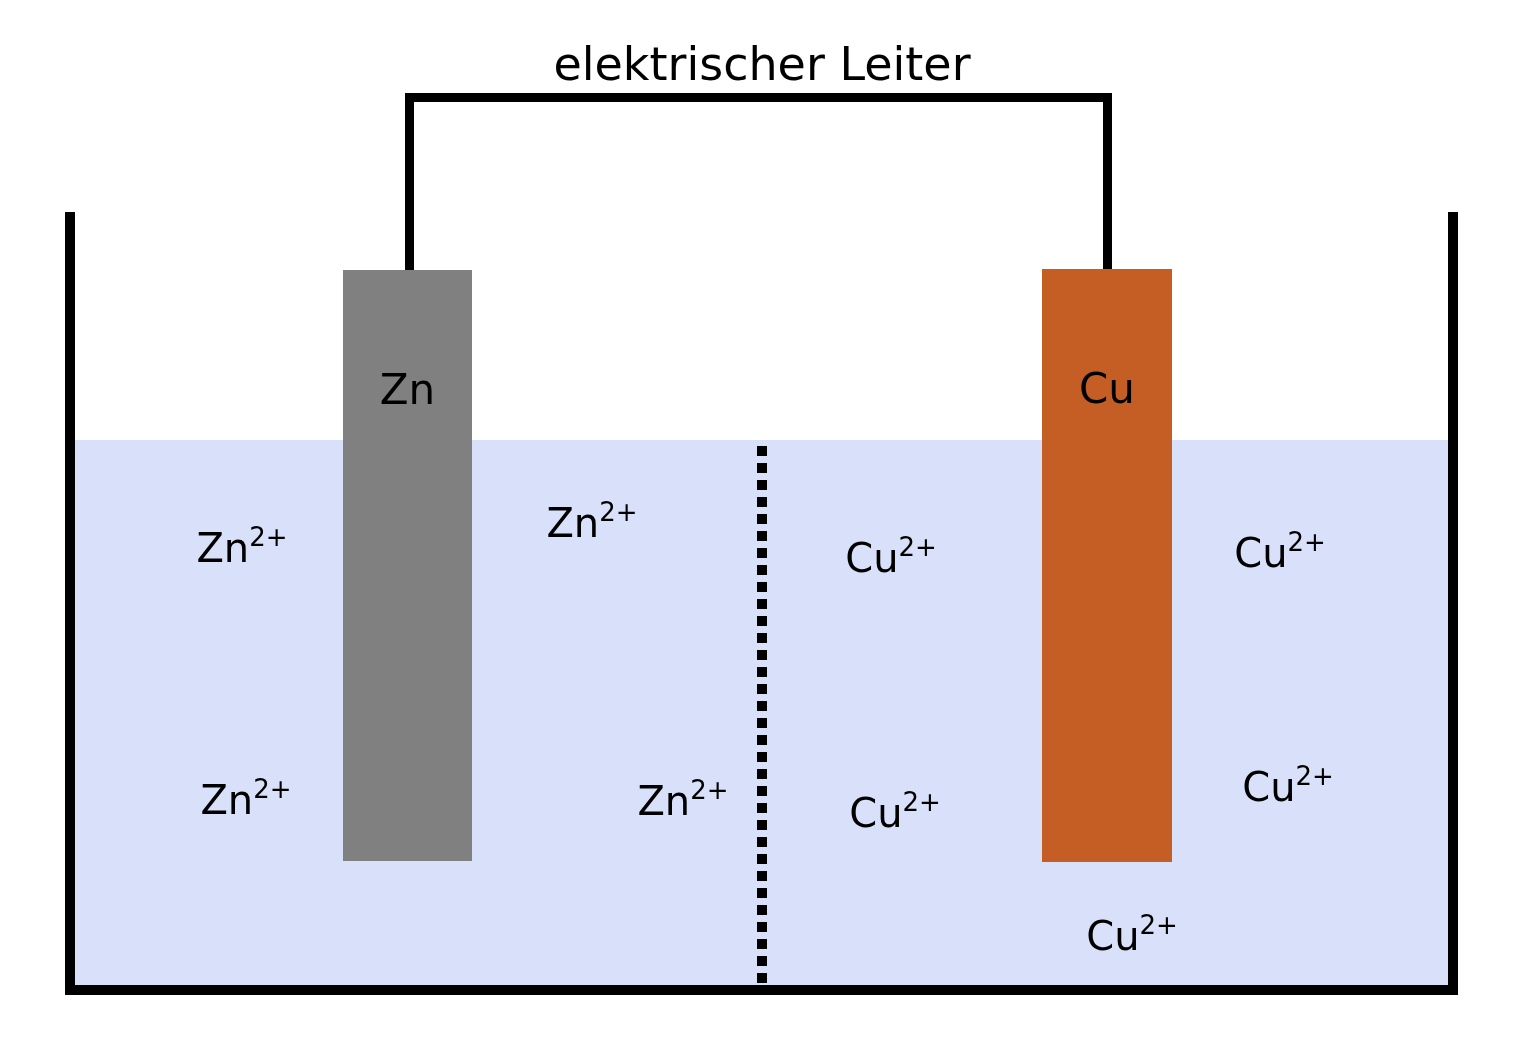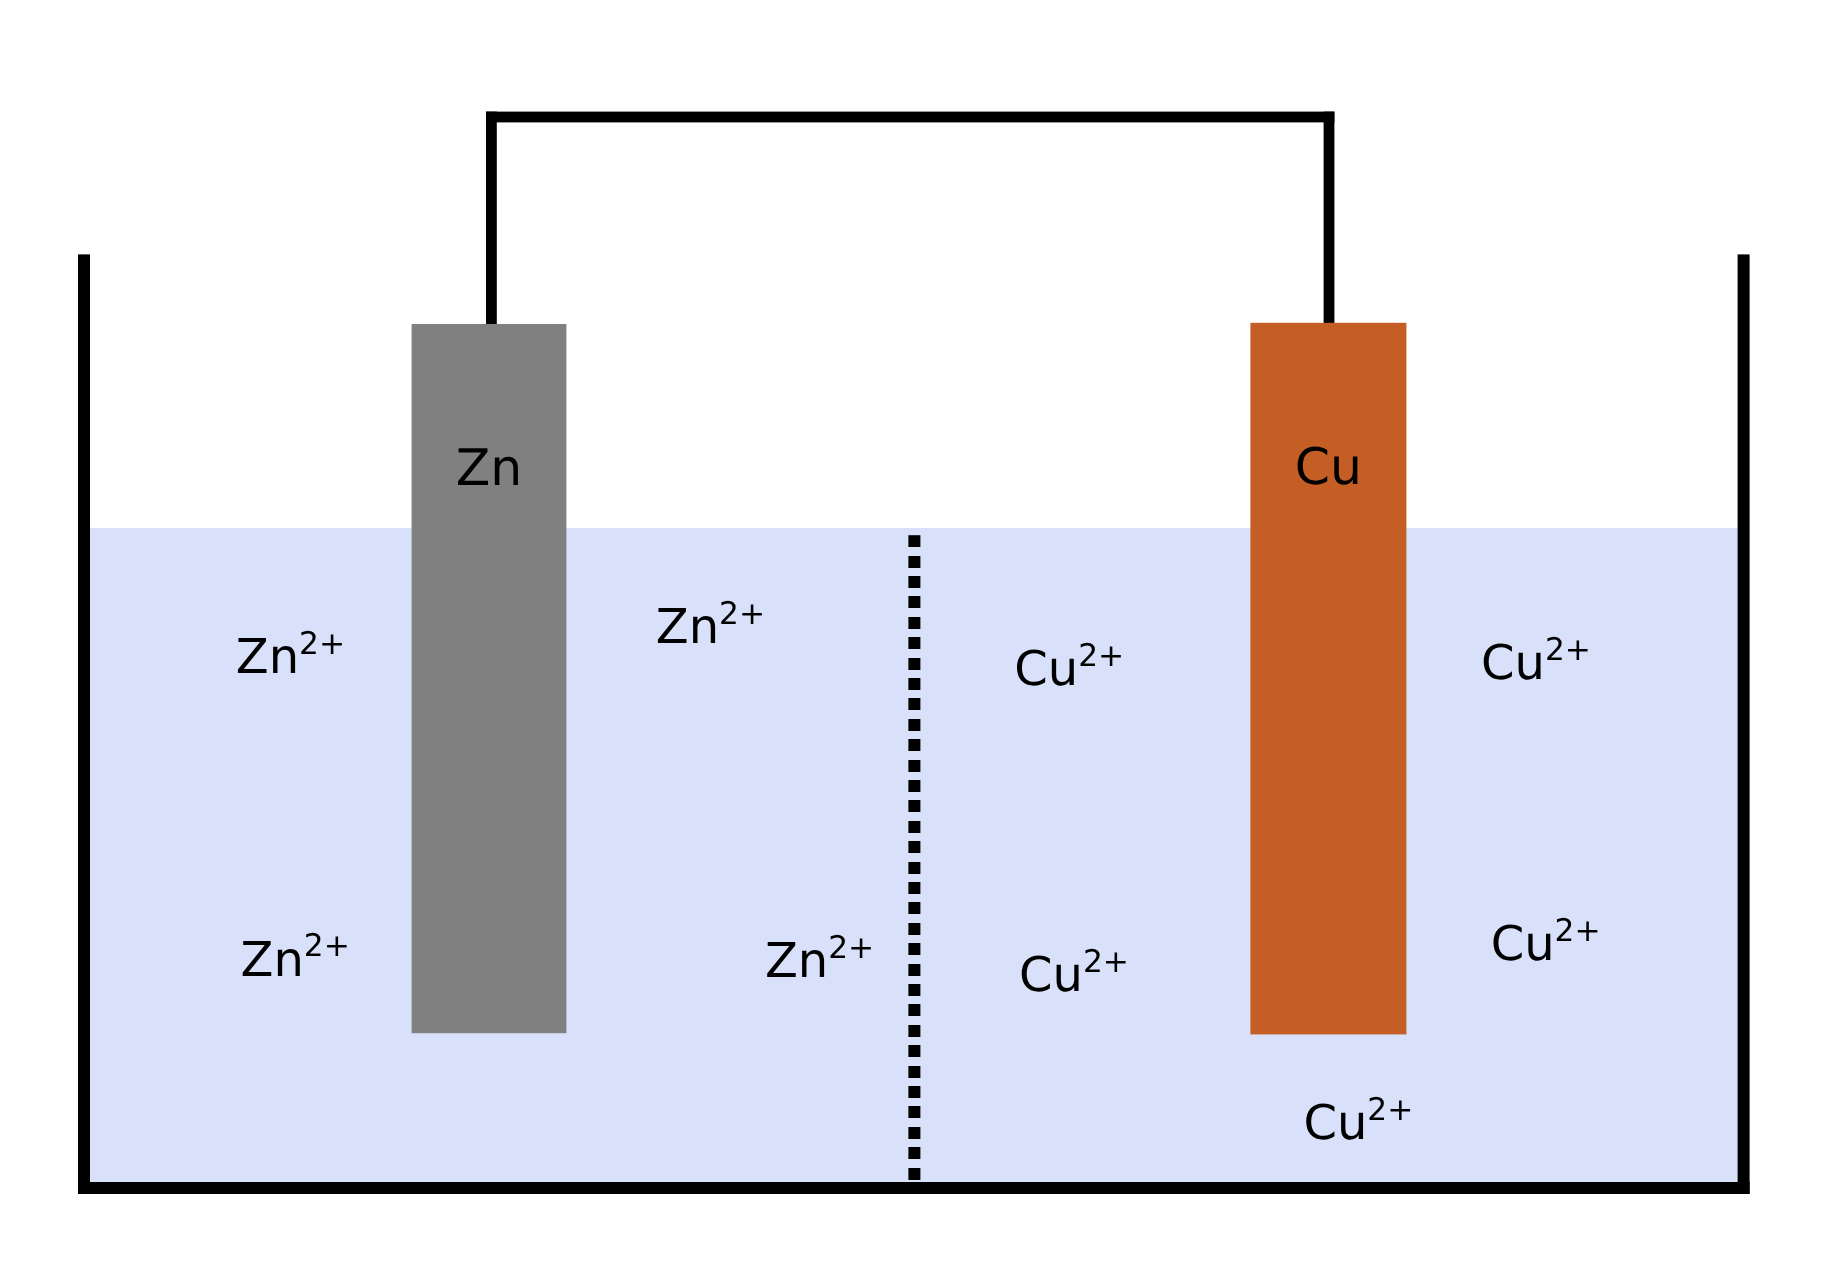--- a/index.html
+++ b/index.html
@@ -85,20 +85,21 @@
     position: relative;
     top: -0.05em;
     vertical-align: super;
   }
 </style>
 </head>
 <body>
 
 <div class="stage">
 
+  <div class="title">elektrischer Leiter</div>
 
   <div class="wire"></div>
 
   <div class="water"></div>
 
   <div class="beaker"></div>
 
   <div class="separator"></div>
 
   <div class="electrode zinc">

